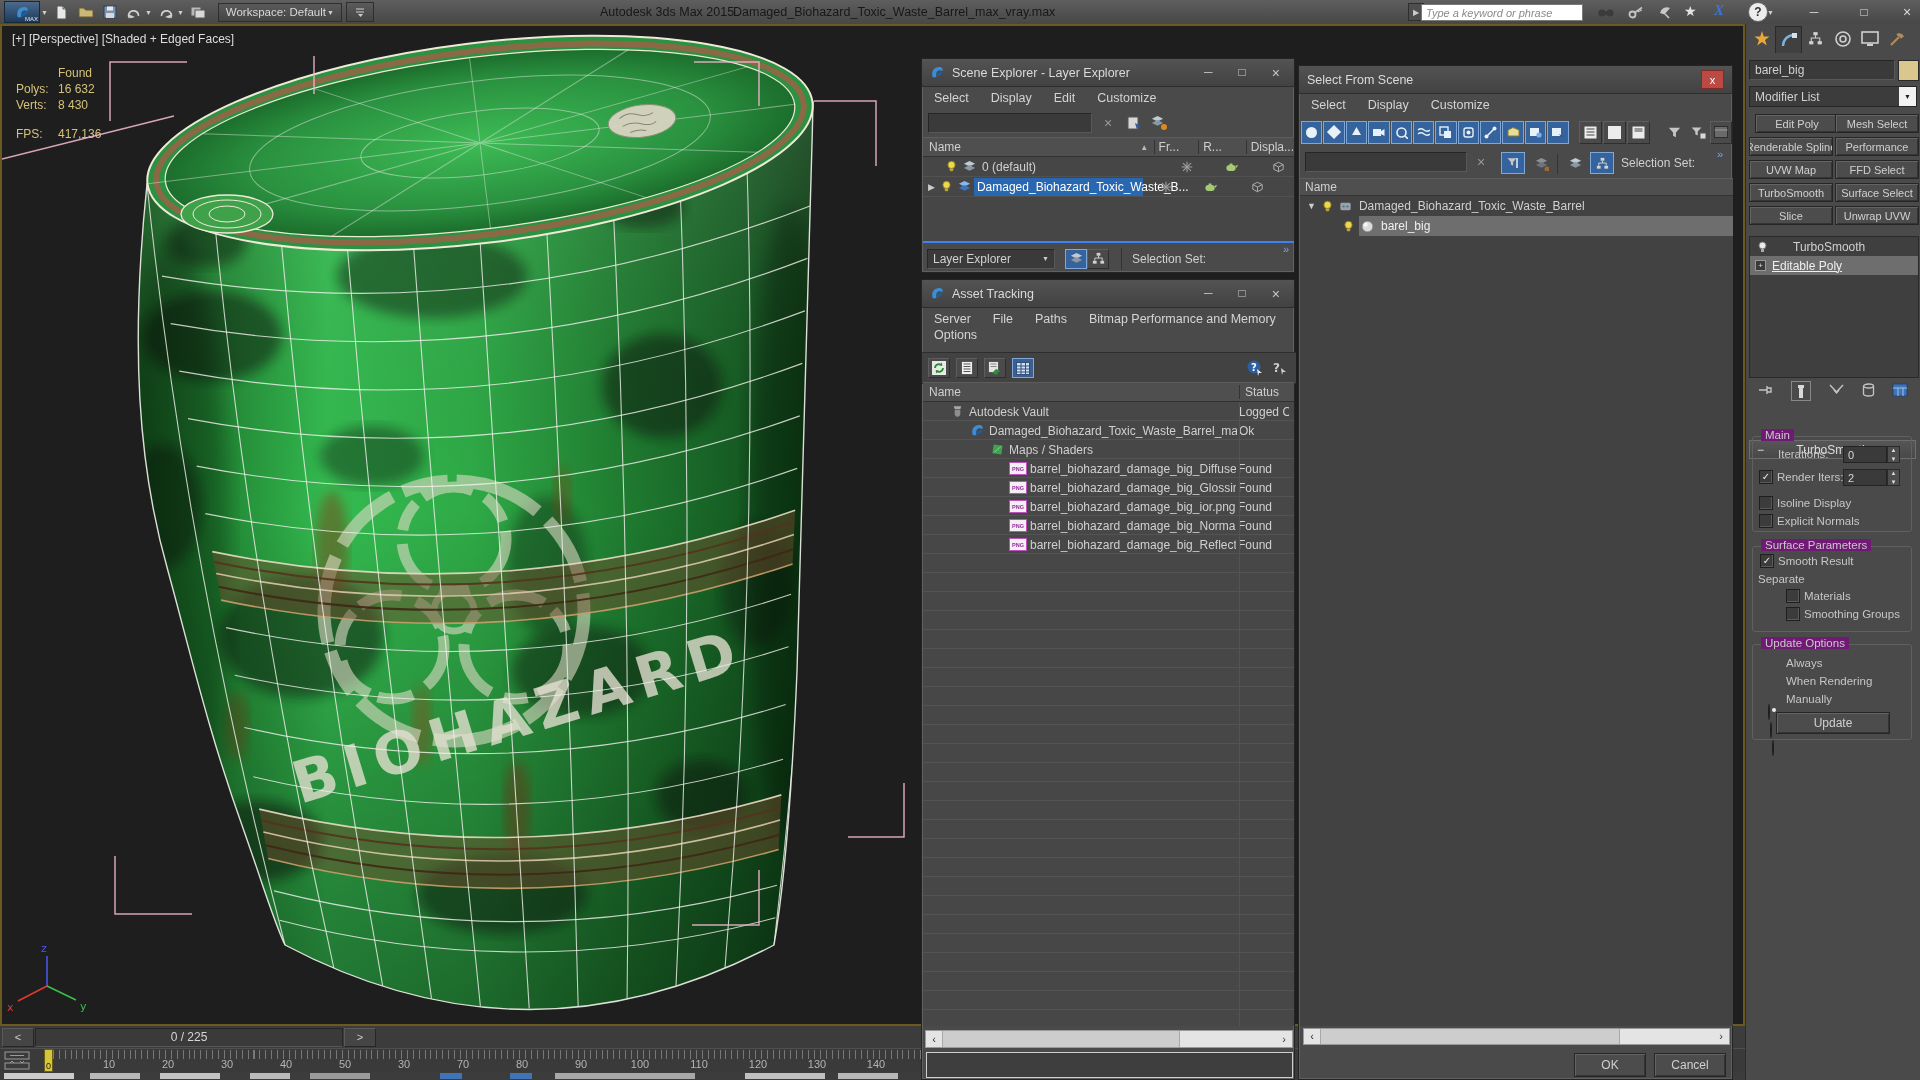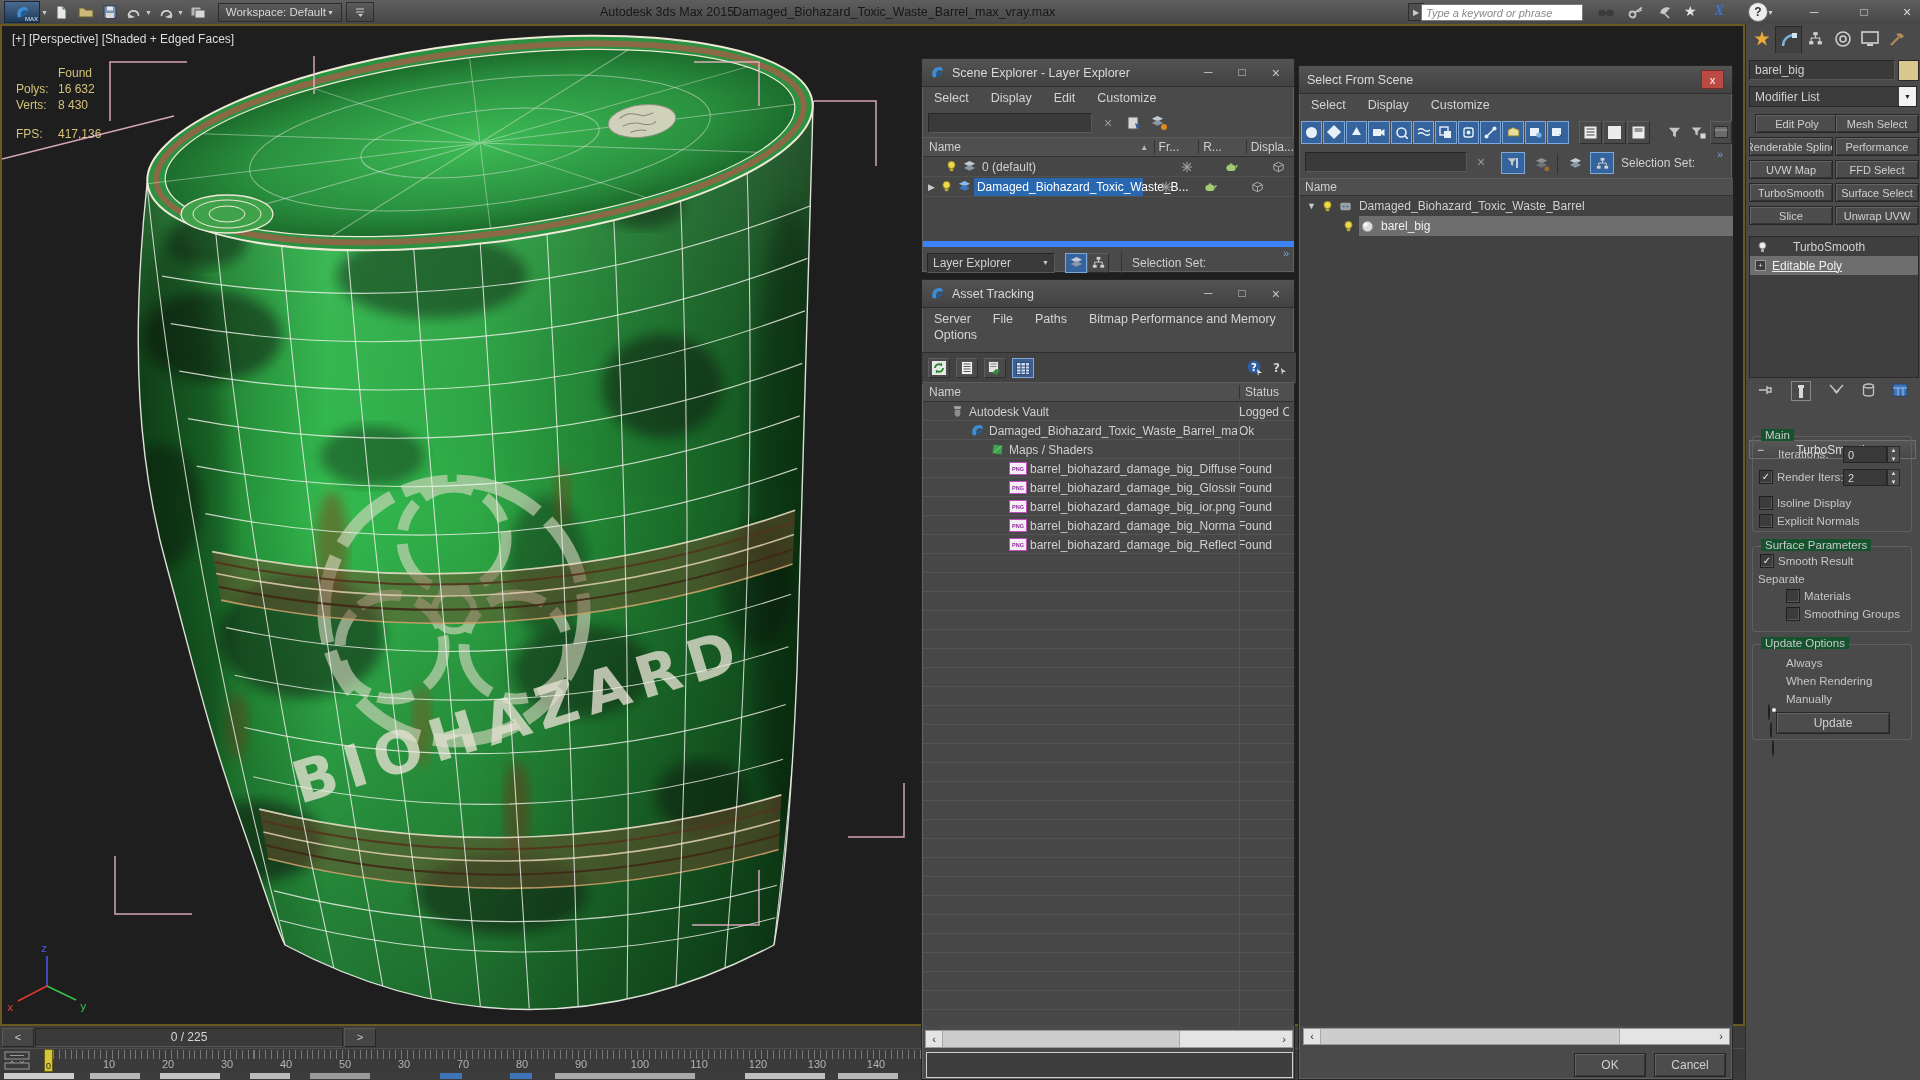--- a/index.html
+++ b/index.html
@@ -61,21 +61,21 @@
   .btn{background:#4c4c4c;border:1px solid #262626;box-shadow:inset 1px 1px 0 #646464,inset -1px -1px 0 #343434;
        color:#d0d0d0;display:flex;align-items:center;justify-content:center;font-size:12px;box-sizing:border-box;}
   .pngbadge{width:16px;height:11px;background:#f6eef6;border:1px solid #c050c0;color:#90309a;font-size:5.5px;
        font-weight:bold;display:inline-flex;align-items:center;justify-content:center;flex:none;}
   
   #cmdpanel{left:1745px;top:24px;width:175px;height:1056px;background:#4a4a4a;border-left:1px solid #2c2c2c;z-index:45;box-sizing:border-box;}
   .ctab{width:27px;height:27px;display:flex;align-items:center;justify-content:center;}
   .ctab.sel{background:#404040;border:1px solid #2a2a2a;border-bottom:none;box-sizing:border-box;}
   .modbtn{position:absolute;width:84px;height:19px;overflow:hidden;white-space:nowrap;font-size:11px;}
   .group{position:absolute;border:1px solid #606060;border-radius:3px;box-sizing:border-box;}
-  .glabel{position:absolute;top:-8px;left:8px;background:#14532d;padding:0 4px;font-size:11.5px;color:#c9c9c9;}
+  .glabel{position:absolute;top:-8px;left:8px;background:#701a75;padding:0 4px;font-size:11.5px;color:#c9c9c9;}
   .cb{width:12px;height:12px;background:#3c3c3c;border:1px solid #1f1f1f;box-shadow:inset -1px -1px 0 #5a5a5a;
       display:inline-flex;align-items:center;justify-content:center;color:#ededed;font-size:10px;line-height:1;flex:none;box-sizing:content-box;}
   .cb.checked::before{content:"\2713";}
   .radio{width:11px;height:11px;border-radius:50%;background:#3c3c3c;border:1px solid #1f1f1f;position:relative;flex:none;}
   .radio.on::after{content:"";position:absolute;left:3px;top:3px;width:4px;height:4px;border-radius:50%;background:#ececec;}
   .spin{display:flex;height:17px;position:absolute;}
   .spin .val{width:44px;background:#3a3a3a;border:1px solid #242424;color:#d8d8d8;font-size:11px;padding:0 4px;
        display:flex;align-items:center;box-sizing:border-box;}
   .spin .arrows{width:13px;display:flex;flex-direction:column;font-size:6px;color:#ddd;background:#4e4e4e;
        border:1px solid #2a2a2a;align-items:center;justify-content:center;line-height:1.4;box-sizing:border-box;}
@@ -531,21 +531,21 @@
             <use href="#sym-snow"></use>
           </svg>
         <svg width="15" height="15" style="margin-left:30px;">
             <use href="#sym-teapot"></use>
           </svg>
         <svg width="15" height="15" style="margin-left:32px;">
             <use href="#sym-cube"></use>
           </svg>
       </div>
     </div>
-    <div class="abs flex" style="left:1px;top:182px;width:371px;height:31px;border-top:6px solid #3b82f6;">
+    <div class="abs flex" style="left:1px;top:182px;width:371px;height:31px;border-top:2px solid #3b82f6;">
       <div class="sunken flex" style="margin-left:4px;width:128px;height:20px;padding:0 5px;justify-content:space-between;">
         <span>Layer Explorer</span>
         <span style="font-size:7px;color:#ccc;">▼</span>
       </div>
       <span class="icobtn blue" style="margin-left:10px;">
           <svg width="15" height="15">
             <use href="#sym-layers"></use>
           </svg>
         </span>
       <span class="icobtn">

